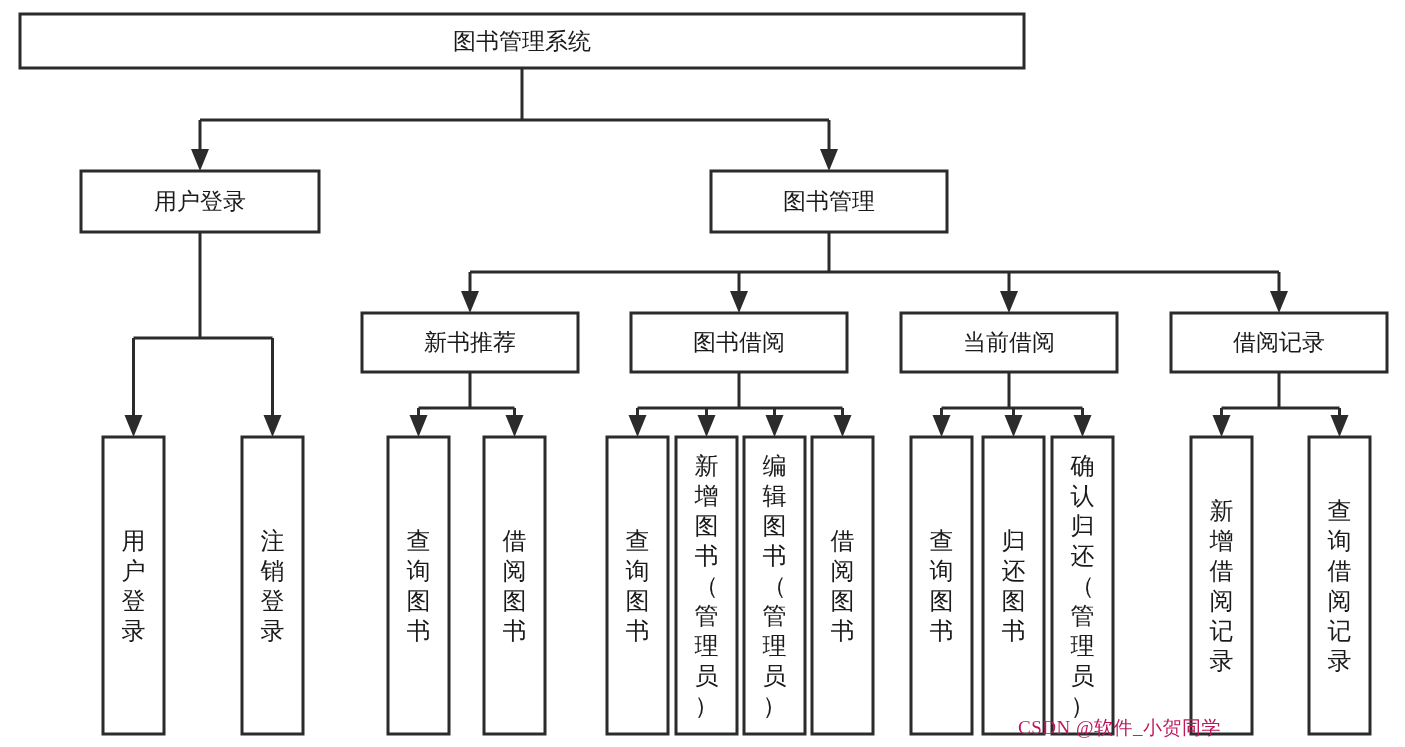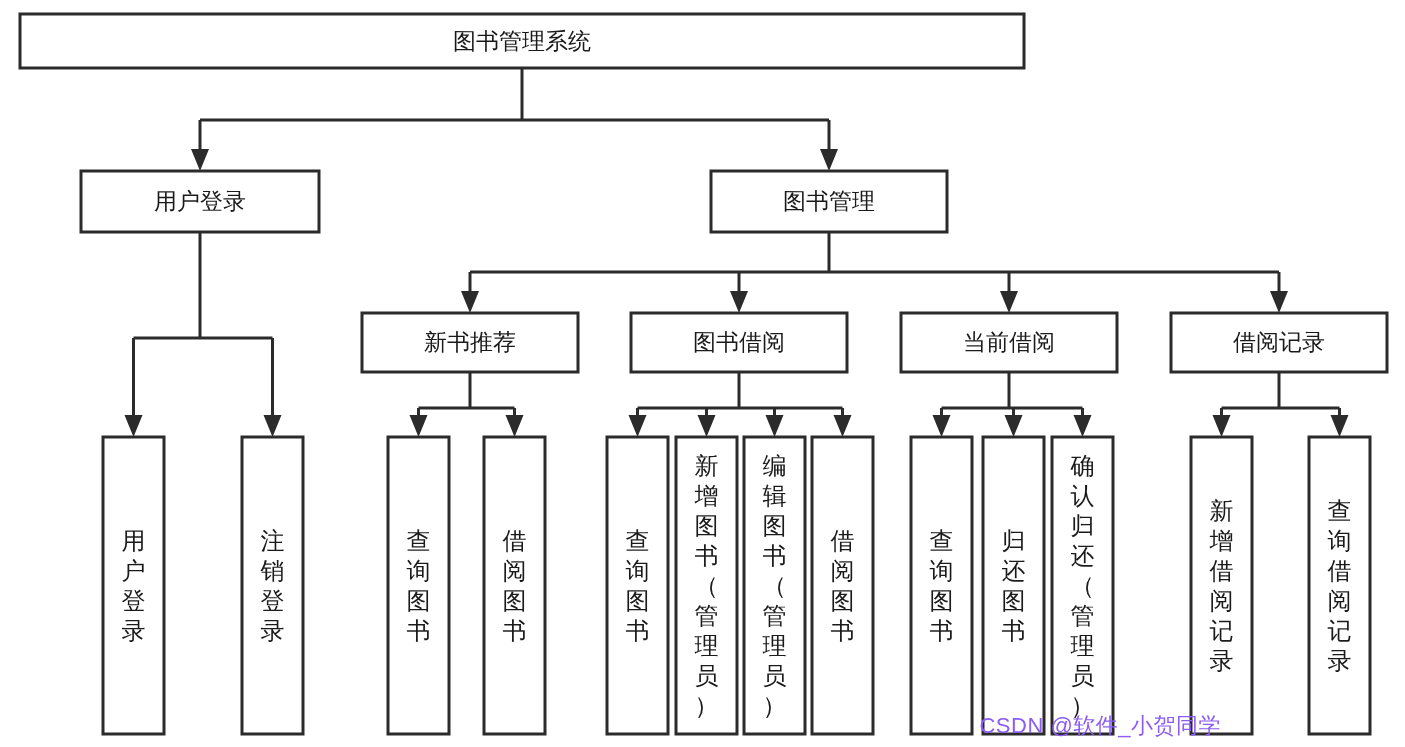--- a/index.html
+++ b/index.html
@@ -49,23 +49,23 @@
     stroke-linecap: butt;
   }
   .arrow-head {
     fill: #2b2b2b;
     stroke: none;
   }
   .watermark {
     position: absolute;
     right: 16px;
     bottom: 6px;
-    font-family: Liberation Sans, sans-serif;
-    font-size: 22px;
-    color: #8b5cf6;
+    font-family: Liberation Serif, serif;
+    font-size: 19px;
+    color: #be185d;
     letter-spacing: 0.5px;
     white-space: nowrap;
     pointer-events: none;
   }
 </style>
 </head>
 <body>
 
 <div id="diagram-root">
   <svg class="diagram" viewBox="0 0 1405 747">

